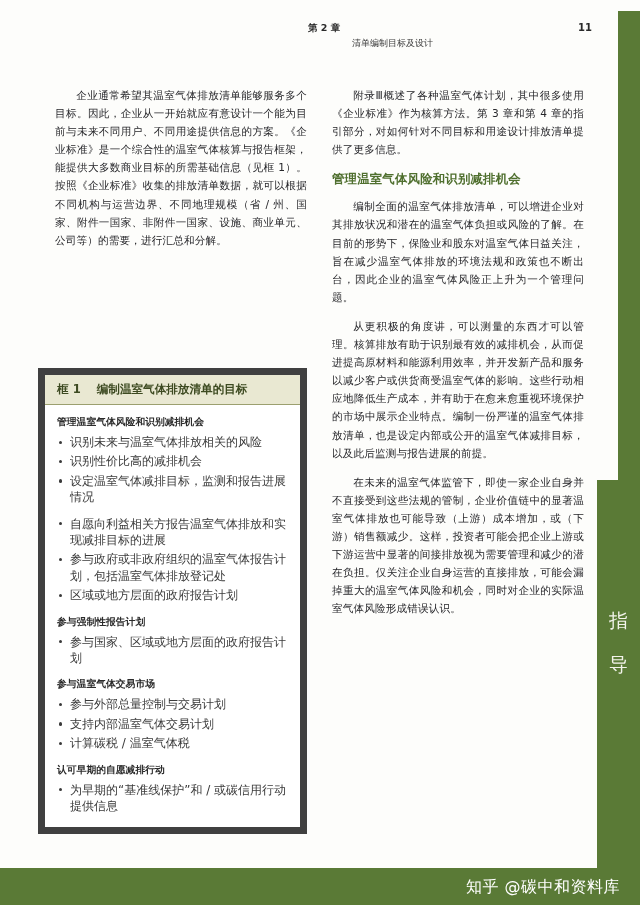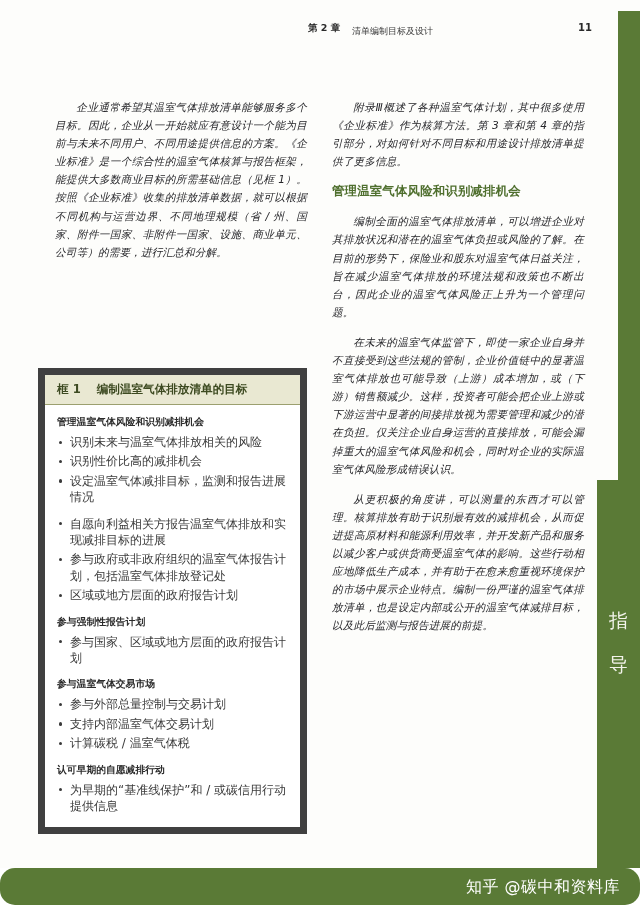--- a/index.html
+++ b/index.html
@@ -72,21 +72,21 @@
     left: 308px;
     top: 0;
     font-size: 9.5px;
     font-weight: bold;
     color: #2a2a2a;
     font-family: "DejaVu Sans", "Liberation Sans", sans-serif;
   }
   #rh-title {
     position: absolute;
     left: 352px;
-    top: 3px;
+    top: 15px;
     font-size: 9px;
     color: #3a3a3a;
     font-family: "DejaVu Sans", "Liberation Sans", sans-serif;
   }
   #rh-pagenum {
     position: absolute;
     left: 578px;
     top: 0;
     font-size: 10px;
     font-weight: bold;
@@ -97,29 +97,28 @@
   
   .col {
     position: absolute;
     top: 86px;
     width: 252px;
   }
   #col-left  { left: 55px; }
   #col-right { left: 332px; }
 
   p.body {
-    margin: 12px 0 11px 0;
+    margin: 0 0 11px 0;
     font-size: 10.6px;
     line-height: 18.1px;
     color: #26262a;
     text-align: justify;
     text-indent: 2em;
     font-family: "DejaVu Sans", "Liberation Sans", sans-serif;
     letter-spacing: 0.15px;
-    font-style: italic;
   }
 
   h2.section-head {
     margin: 7px 0 9px 0;
     font-size: 12.4px;
     line-height: 19px;
     font-weight: bold;
     color: #4f6f2e;
     font-family: "DejaVu Sans", "Liberation Sans", sans-serif;
     letter-spacing: 0.2px;
@@ -196,21 +195,20 @@
   }
 
   
   #watermark-bar {
     position: absolute;
     left: 0;
     bottom: 0;
     width: 640px;
     height: 37px;
     background: #5a7a36;
-    border-radius: 15px;
   }
   #watermark-text {
     position: absolute;
     right: 20px;
     top: 8px;
     color: #ffffff;
     font-size: 16px;
     line-height: 22px;
     font-family: "DejaVu Sans", "Liberation Sans", sans-serif;
     letter-spacing: 0.5px;
@@ -288,21 +286,21 @@
         </ul>
       </div>
 
     </div>
   </div>
 
   <div id="col-right" class="col">
     <p class="body">附录Ⅲ概述了各种温室气体计划，其中很多使用《企业标准》作为核算方法。第 3 章和第 4 章的指引部分，对如何针对不同目标和用途设计排放清单提供了更多信息。</p>
     <h2 class="section-head">管理温室气体风险和识别减排机会</h2>
     <p class="body">编制全面的温室气体排放清单，可以增进企业对其排放状况和潜在的温室气体负担或风险的了解。在目前的形势下，保险业和股东对温室气体日益关注，旨在减少温室气体排放的环境法规和政策也不断出台，因此企业的温室气体风险正上升为一个管理问题。</p>
+    <p class="body">从更积极的角度讲，可以测量的东西才可以管理。核算排放有助于识别最有效的减排机会，从而促进提高原材料和能源利用效率，并开发新产品和服务以减少客户或供货商受温室气体的影响。这些行动相应地降低生产成本，并有助于在愈来愈重视环境保护的市场中展示企业特点。编制一份严谨的温室气体排放清单，也是设定内部或公开的温室气体减排目标，以及此后监测与报告进展的前提。</p>
     <p class="body">在未来的温室气体监管下，即使一家企业自身并不直接受到这些法规的管制，企业价值链中的显著温室气体排放也可能导致（上游）成本增加，或（下游）销售额减少。这样，投资者可能会把企业上游或下游运营中显著的间接排放视为需要管理和减少的潜在负担。仅关注企业自身运营的直接排放，可能会漏掉重大的温室气体风险和机会，同时对企业的实际温室气体风险形成错误认识。</p>
-    <p class="body">从更积极的角度讲，可以测量的东西才可以管理。核算排放有助于识别最有效的减排机会，从而促进提高原材料和能源利用效率，并开发新产品和服务以减少客户或供货商受温室气体的影响。这些行动相应地降低生产成本，并有助于在愈来愈重视环境保护的市场中展示企业特点。编制一份严谨的温室气体排放清单，也是设定内部或公开的温室气体减排目标，以及此后监测与报告进展的前提。</p>
   </div>
 
   <div id="watermark-bar">
     <div id="watermark-text">知乎 @碳中和资料库</div>
   </div>
 
 </div>
 
 </body></html>

